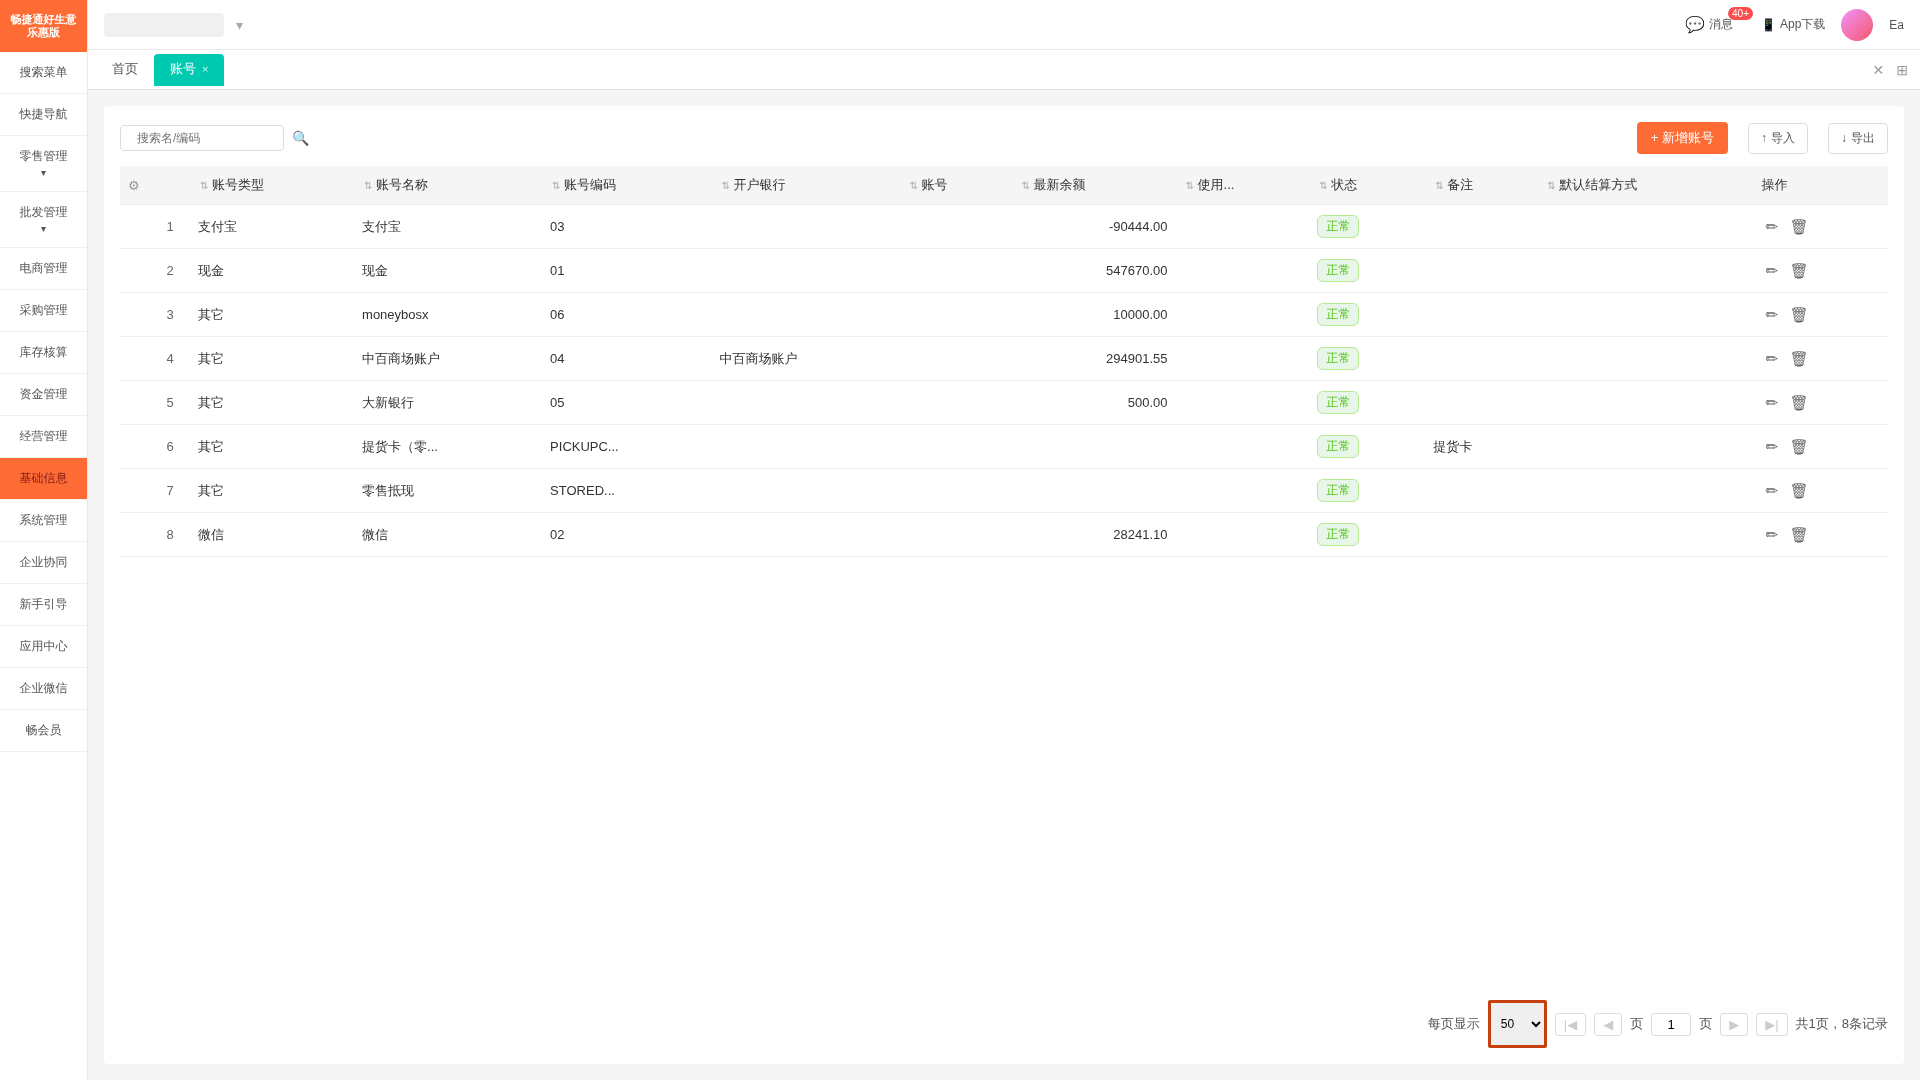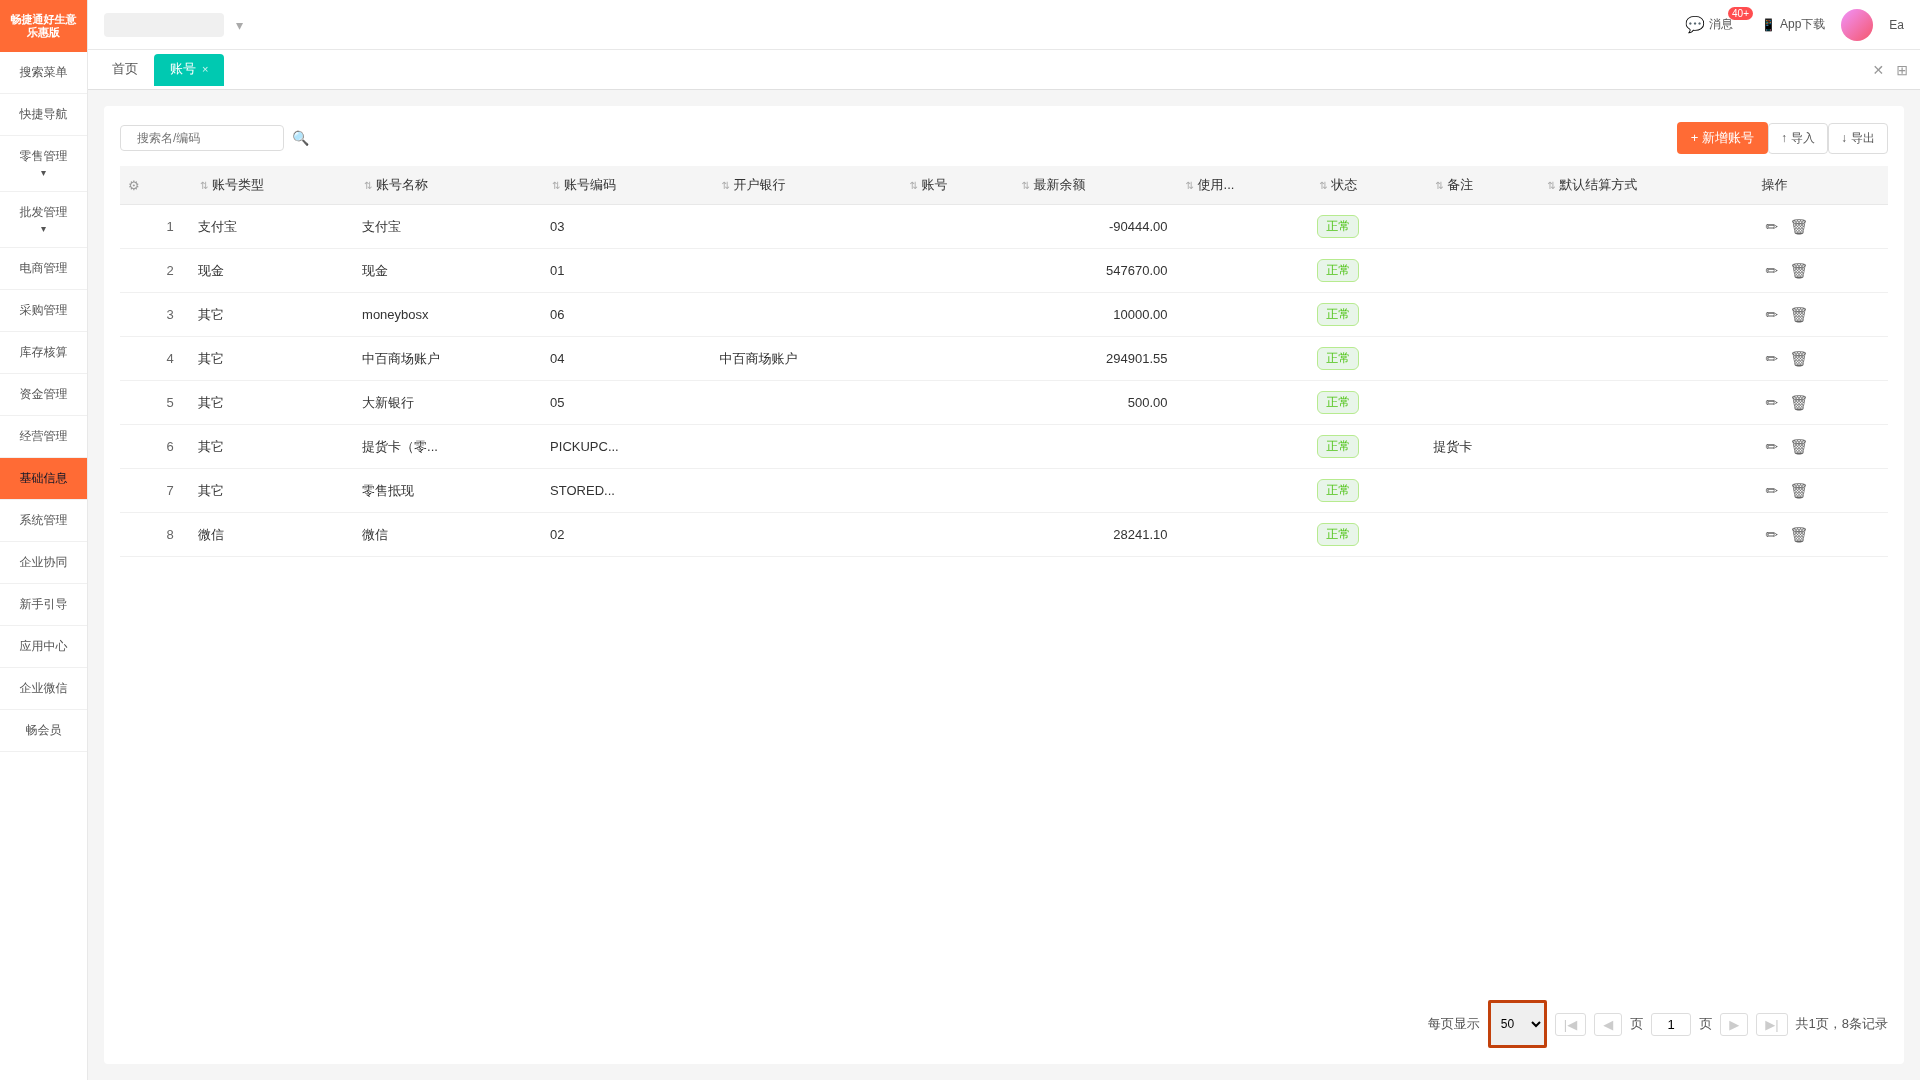--- a/index.html
+++ b/index.html
@@ -31,21 +31,21 @@
       line-height: 1.2;
     }
     .sidebar-item {
       padding: 12px 5px;
       text-align: center;
       cursor: pointer;
       color: #555;
       font-size: 12px;
       border-bottom: 1px solid #f0f0f0;
     }
-    .sidebar-item.active { background: #ff6b35; color: #0f172a; text-align: center; }
+    .sidebar-item.active { background: #ff6b35; color: #7f1d1d; text-align: center; }
 
     
     .main-area {
       flex: 1;
       display: flex;
       flex-direction: column;
       overflow: hidden;
     }
     .topbar {
       height: 50px;
@@ -185,21 +185,21 @@
       outline: none;
       font-size: 12px;
       color: #999;
       flex: 1;
       background: transparent;
     }
     .search-icon { color: #aaa; font-size: 14px; }
     .toolbar-right {
       display: flex;
       align-items: center;
-      gap: 0;
+      gap: 20px;
     }
     .btn-add {
       background: #ff6b35;
       color: white;
       border: none;
       border-radius: 4px;
       padding: 7px 14px;
       font-size: 13px;
       cursor: pointer;
       white-space: nowrap;

